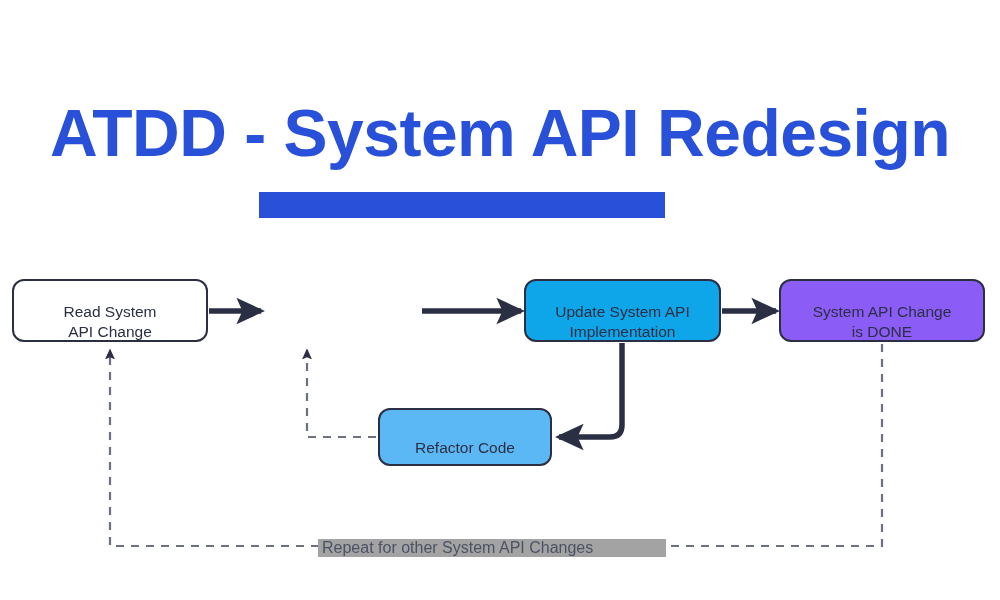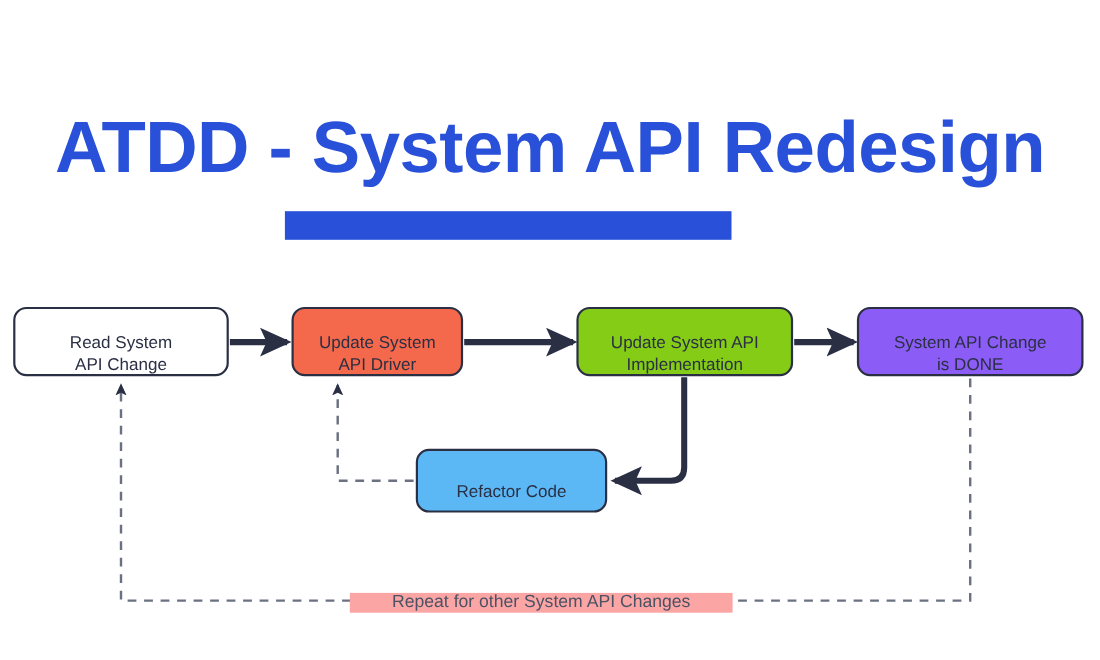--- a/index.html
+++ b/index.html
@@ -80,35 +80,35 @@
     padding: 2px 6px;
   }
   .node-text {
     display: block;
     white-space: pre-line;
     margin-top: 22px;
   }
 
   #node-read         { left: 12px;  top: 263px; width: 196px; height: 63px; background:#ffffff; }
   #node-driver       { left: 265px; top: 263px; width: 156px; height: 63px; background:#f4684b; }
-  #node-impl         { left: 524px; top: 263px; width: 197px; height: 63px; background:#84cc16; }
+  #node-impl         { left: 524px; top: 263px; width: 197px; height: 63px; background:#0ea5e9; }
   #node-done         { left: 779px; top: 263px; width: 206px; height: 63px; background:#8b5cf6; }
   #node-refactor     { left: 378px; top: 392px; width: 174px; height: 58px; background:#5bb8f5;justify-content:center; }
 
   
   .repeat-label {
     position: absolute;
     left: 318px;
     top: 523px;
     width: 340px;
-    text-align: center;
+    text-align: left;
     font-family: "Liberation Sans", sans-serif;
     font-size: 16px;
     color: #4b5264;
-    background: #fca5a5;
+    background: #a3a3a3;
     padding: 0 4px;
     white-space: nowrap;
   }
 </style>
 </head>
 <body>
 
 <div id="canvas">
 
   <div class="title">ATDD - System API Redesign</div>
@@ -137,24 +137,20 @@
       <path d="M 376 421 L 307 421 L 307 334" fill="none" stroke="#6b7183" stroke-width="2.2" stroke-dasharray="8 7" marker-end="url(#arrow-dashed)"></path>
 
       <path d="M 882 328 L 882 530 L 110 530 L 110 334" fill="none" stroke="#6b7183" stroke-width="2.2" stroke-dasharray="8 7" marker-end="url(#arrow-dashed)"></path>
     </svg>
 
     <div class="node" id="node-read">
       <span class="node-text">Read System
 API Change</span>
     </div>
 
-    <div class="node" id="node-driver">
-      <span class="node-text">Update System
-API Driver</span>
-    </div>
 
     <div class="node" id="node-impl">
       <span class="node-text">Update System API
 Implementation</span>
     </div>
 
     <div class="node" id="node-done">
       <span class="node-text">System API Change
 is DONE</span>
     </div>

